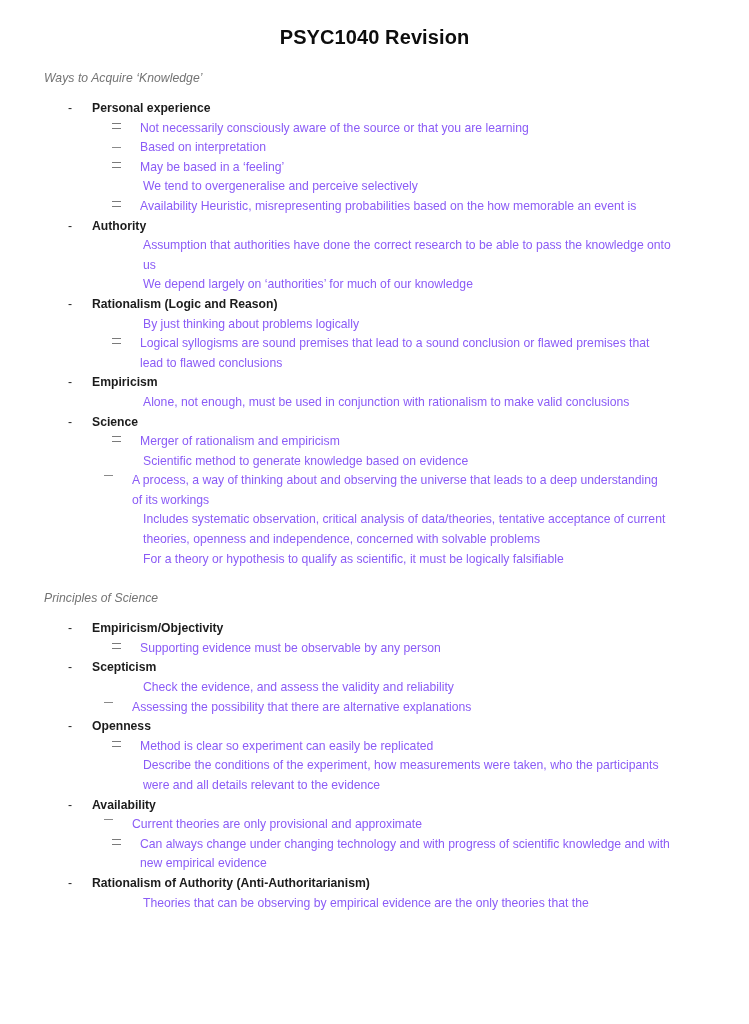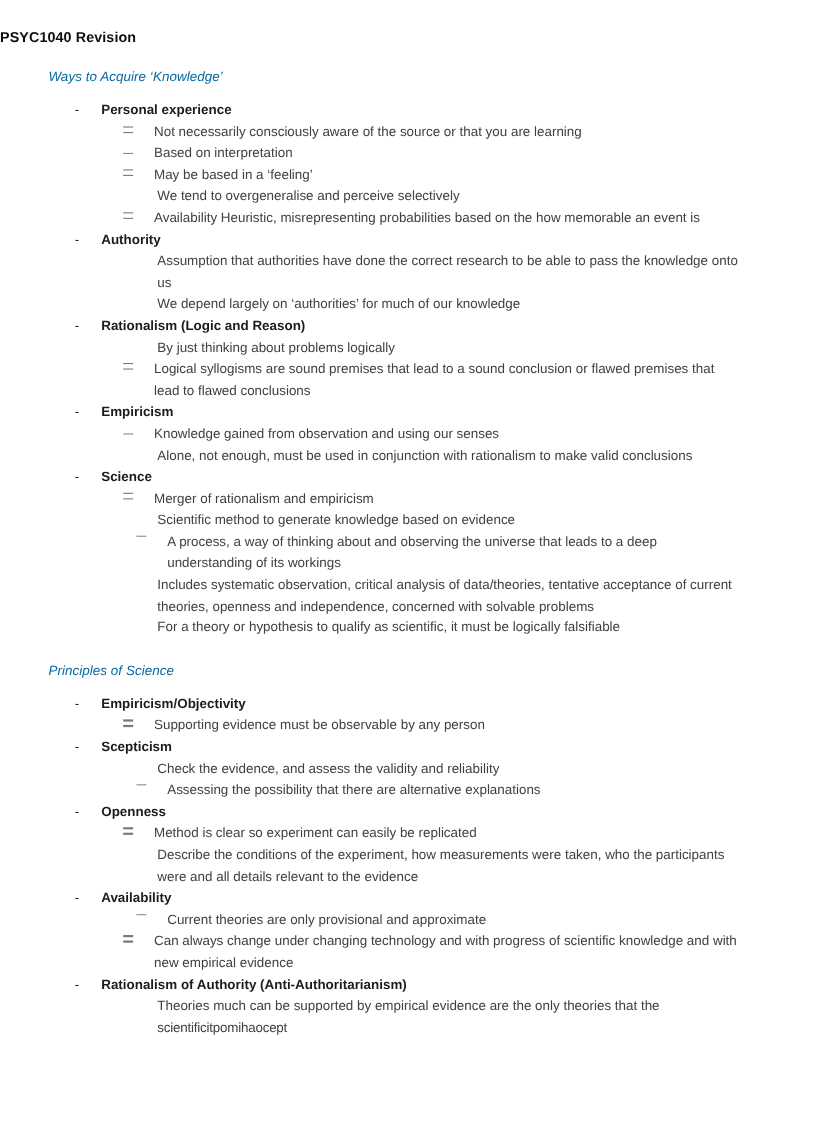--- a/index.html
+++ b/index.html
@@ -17,34 +17,35 @@
   }
   .page {
     position: relative;
     width: 749px;
     height: 1024px;
     box-sizing: border-box;
     padding: 0;
     background: #ffffff;
   }
   .doc-title {
-    font-size: 13px;
+    text-align: center;
+    font-size: 20px;
     font-weight: bold;
     letter-spacing: 0.1px;
     margin: 26px 0 0 0;
     padding: 0;
     color: #0d0d0d;
   }
   .section {
     margin-top: 22px;
   }
   .section-heading {
     font-style: italic;
     font-size: 12.2px;
-    color: #0369a1;
+    color: #737373;
     margin-left: 44px;
     margin-bottom: 14px;
     letter-spacing: 0.05px;
   }
   .bullets {
     margin: 0;
     padding: 0;
     list-style: none;
   }
   
@@ -73,21 +74,21 @@
     list-style: none;
     margin: 0;
     padding: 0;
   }
   .l2 {
     position: relative;
     padding-left: 140px;
     padding-right: 78px;
     font-size: 12.2px;
     line-height: 19.6px;
-    color: #404040;
+    color: #8b5cf6;
     text-indent: 0;
   }
   
   .l2 > .marker-eq {
     position: absolute;
     left: 112px;
     top: 1px;
     width: 9px;
     height: 12px;
     color: #6f6f6f;
@@ -118,21 +119,20 @@
     top: 8px;
   }
   .marker-dashlite.high .bar { top: 3px; }
   
   .l2.nomark {
     padding-left: 143px;
   }
   
   .l2.outdent {
     padding-left: 132px;
-    margin-left: 20px;
   }
   .l2.outdent > .marker-dashlite { left: 104px; }
   .garbled {
     letter-spacing: -0.2px;
   }
 </style>
 </head>
 <body>
 
 <div class="page">
@@ -170,23 +170,20 @@
           <li class="l1"><span class="marker-dash">-</span><span class="l1-label">Rationalism (Logic and Reason)</span></li>
           <ul class="l2-list">
             <li class="l2 nomark"><span>By just thinking about problems logically</span></li>
             <li class="l2"><span class="marker-eq">
                 <span class="bar top"></span>
                 <span class="bar bot"></span>
               </span><span>Logical syllogisms are sound premises that lead to a sound conclusion or flawed premises that lead to flawed conclusions</span></li>
           </ul>
           <li class="l1"><span class="marker-dash">-</span><span class="l1-label">Empiricism</span></li>
           <ul class="l2-list">
-            <li class="l2"><span class="marker-dashlite">
-                <span class="bar"></span>
-              </span><span>Knowledge gained from observation and using our senses</span></li>
             <li class="l2 nomark"><span>Alone, not enough, must be used in conjunction with rationalism to make valid conclusions</span></li>
           </ul>
           <li class="l1"><span class="marker-dash">-</span><span class="l1-label">Science</span></li>
           <ul class="l2-list">
             <li class="l2"><span class="marker-eq">
                 <span class="bar top"></span>
                 <span class="bar bot"></span>
               </span><span>Merger of rationalism and empiricism</span></li>
             <li class="l2 nomark"><span>Scientific method to generate knowledge based on evidence</span></li>
             <li class="l2 outdent"><span class="marker-dashlite high">
@@ -227,20 +224,19 @@
             <li class="l2 outdent"><span class="marker-dashlite high">
                 <span class="bar"></span>
               </span><span>Current theories are only provisional and approximate</span></li>
             <li class="l2"><span class="marker-eq">
                 <span class="bar top"></span>
                 <span class="bar bot"></span>
               </span><span>Can always change under changing technology and with progress of scientific knowledge and with new empirical evidence</span></li>
           </ul>
           <li class="l1"><span class="marker-dash">-</span><span class="l1-label">Rationalism of Authority (Anti-Authoritarianism)</span></li>
           <ul class="l2-list">
-            <li class="l2 nomark"><span>Theories much can be supported by empirical evidence are the only theories that the</span></li>
-            <li class="l2 nomark"><span class="garbled">scientificitpomihaocept</span></li>
+            <li class="l2 nomark"><span>Theories that can be observing by empirical evidence are the only theories that the</span></li>
           </ul>
         </ul>
       </div>
     </div>
 
 </div>
 
 </body></html>

